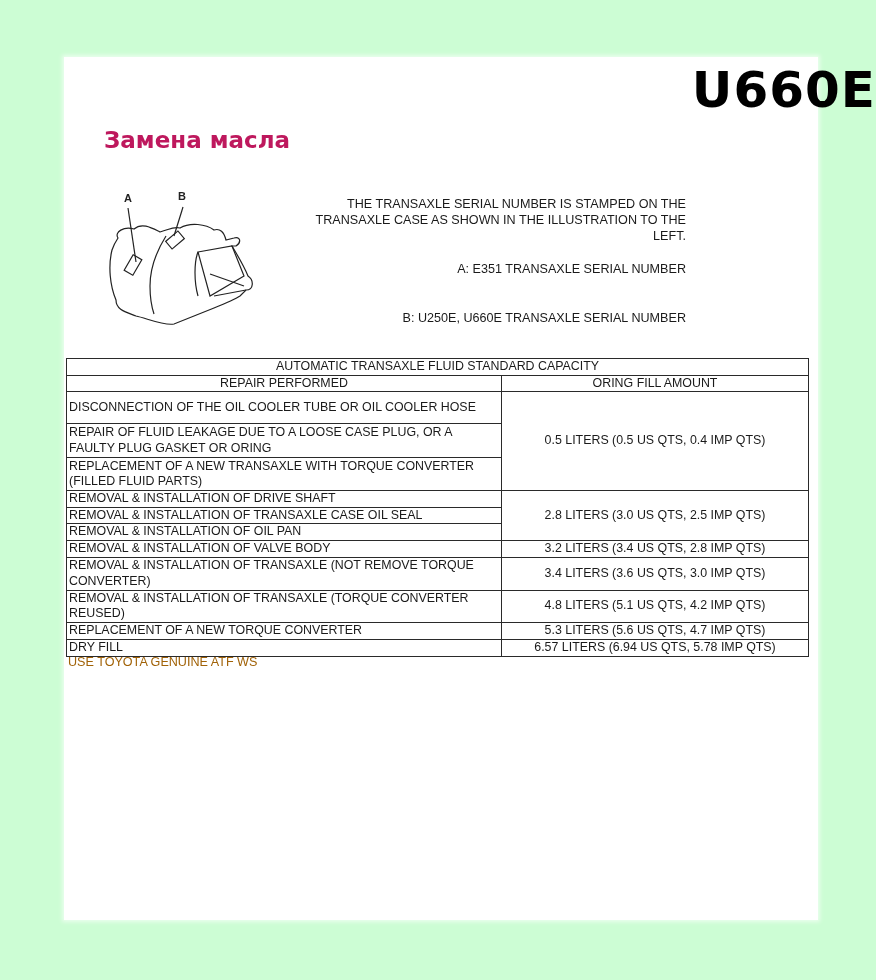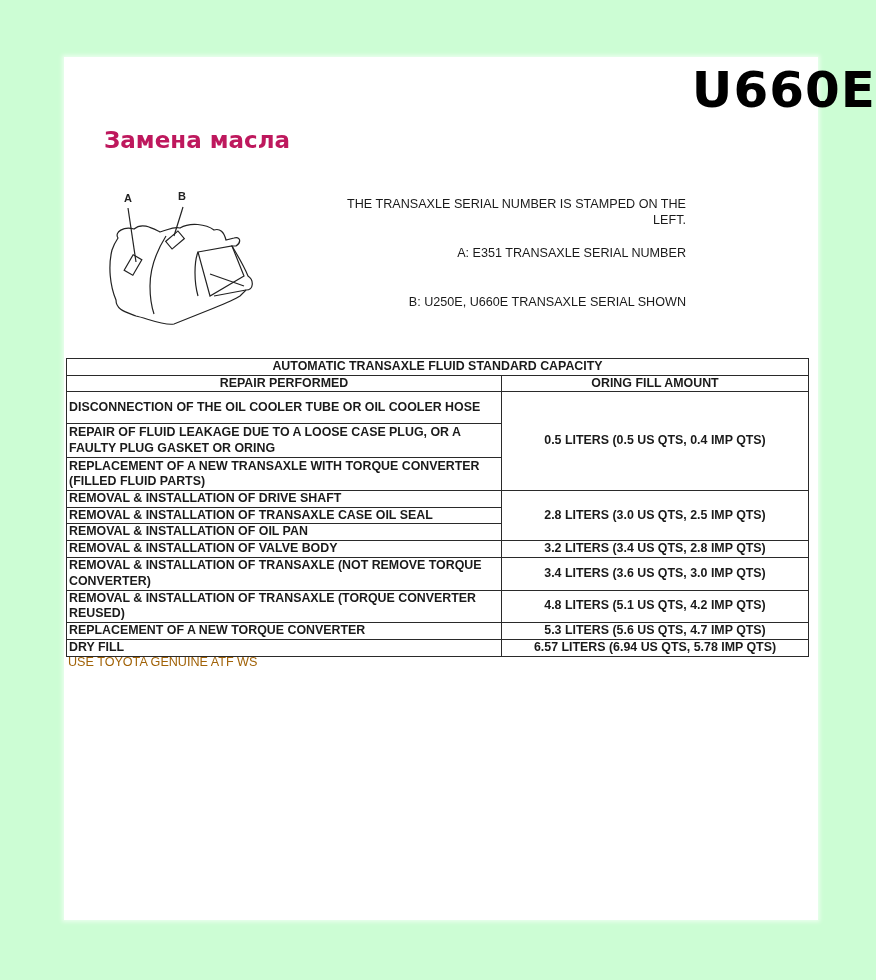--- a/index.html
+++ b/index.html
@@ -25,21 +25,21 @@
     position:absolute; left:286px; top:196px; width:400px; font-size:12.6px; line-height:16px; color:#1a1a1a;text-align:right;
   }
   .desc p { margin:0; }
   .desc .gap1 { height:17px; }
   .desc .gap2 { height:33px; }
   table.cap {
     position:absolute; left:66px; top:358px; width:743px; border-collapse:collapse;
     font-size:12.4px; color:#1a1a1a;
   }
   table.cap td, table.cap th {
-    border:1.5px solid #2a2a2a; padding:0 2px; font-weight:bold; line-height:15.5px;
+    border:1.5px solid #2a2a2a; padding:0 2px; font-weight:normal; line-height:15.5px;
     vertical-align:middle;
     margin-top:48px;
   }
   table.cap th { text-align:center; }
   table.cap td.amt { text-align:center; }
   .col1 { width:430px; }
   .footer {
     position:absolute; left:68px; top:655px; font-size:12.6px; color:#a16207;
   }
 </style>
@@ -63,25 +63,26 @@
     <path d="M104,66 C100,76 100,96 104,110"></path>
     <line x1="116" y1="88" x2="150" y2="100"></line>
     <line x1="120" y1="110" x2="152" y2="104"></line>
     <rect x="34" y="70" width="10" height="18" transform="rotate(30 39 79)" stroke="#222"></rect>
     <rect x="76" y="46" width="10" height="16" transform="rotate(50 81 54)" stroke="#222"></rect>
   </svg>
 </div>
 
 <div class="desc">
   <p>THE TRANSAXLE SERIAL NUMBER IS STAMPED ON THE</p>
+  <p>TRANSAXLE CASE AS SHOWN IN THE ILLUSTRATION TO THE</p>
   <p>LEFT.</p>
   <div class="gap1"></div>
   <p>A: E351 TRANSAXLE SERIAL NUMBER</p>
   <div class="gap2"></div>
-  <p>B: U250E, U660E TRANSAXLE SERIAL SHOWN</p>
+  <p>B: U250E, U660E TRANSAXLE SERIAL NUMBER</p>
 </div>
 
 <table class="cap">
   <tbody>
       <tr>
     <th colspan="2">AUTOMATIC TRANSAXLE FLUID STANDARD CAPACITY</th>
   </tr>
   <tr>
     <th class="col1">REPAIR PERFORMED</th>
     <th>ORING FILL AMOUNT</th>

